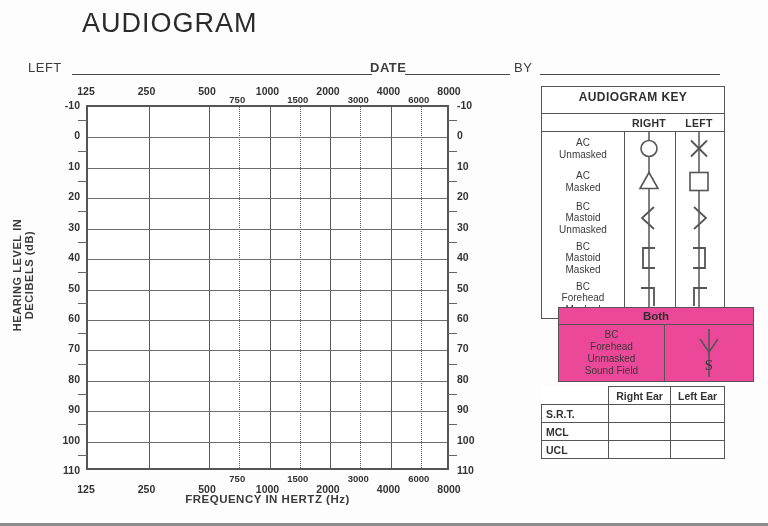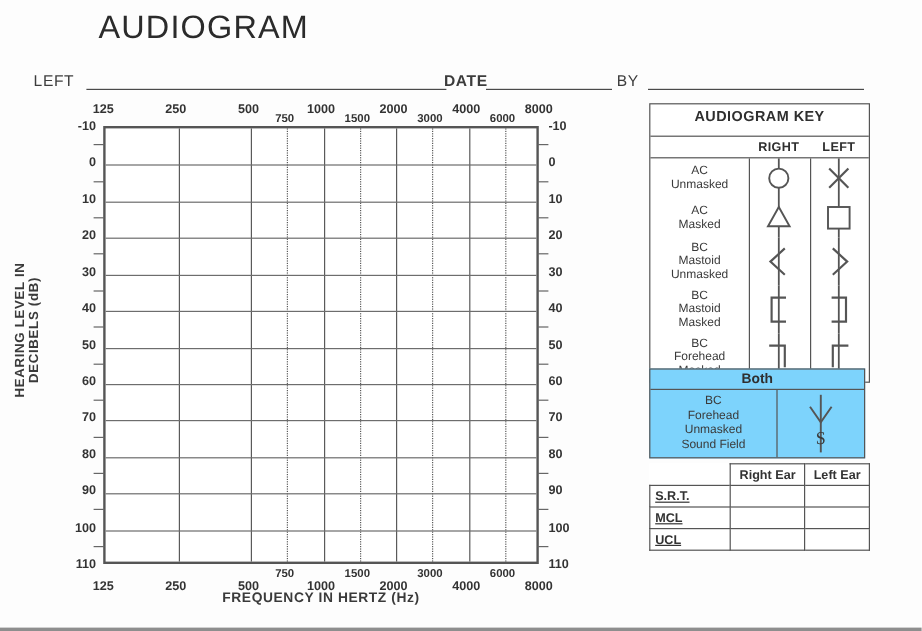--- a/index.html
+++ b/index.html
@@ -111,22 +111,22 @@
     height:100%;
   }
   .kdiv{
     position:absolute;top:0;bottom:0;width:0;border-left:1.6px solid #555;
   }
   #kdiv-1{left:82px;}
   #kdiv-2{left:133px;}
 
   
   #both{
-    position:absolute;left:541px;top:307px;width:180px;
-    border:1.8px solid #555;box-sizing:border-box;background:#7dd3fc;
+    position:absolute;left:558px;top:307px;width:196px;
+    border:1.8px solid #555;box-sizing:border-box;background:#ec4899;
   }
   #both-title{
     text-align:center;font-size:11.5px;font-weight:bold;
     padding:2px 0;border-bottom:1.6px solid #555;color:#2f2f2f;
   }
   #both-body{display:flex;position:relative;height:56px;}
   #both-desc{
     width:105px;text-align:center;font-size:10px;line-height:12px;
     color:#3a3a3a;padding-top:4px;
   }
@@ -138,21 +138,21 @@
   #res{
     position:absolute;left:541px;top:386px;width:184px;
     border-collapse:collapse;background:#fff;font-size:10.5px;
   }
   #res td,#res th{
     border:1.4px solid #555;height:17px;padding:0 4px;
     color:#333;font-weight:normal;
   }
   #res th{font-weight:bold;text-align:center;font-size:10.5px;}
   #res .corner{border:none;}
-  #res .rowlbl{width:58px;font-weight:bold;text-align:left;text-decoration:underline;}
+  #res .rowlbl{width:58px;font-weight:bold;text-align:left;}
 
   
   svg{display:block;overflow:visible;}
 </style>
 </head>
 <body>
 
 <div id="page">
 
   <div id="title">AUDIOGRAM</div>

